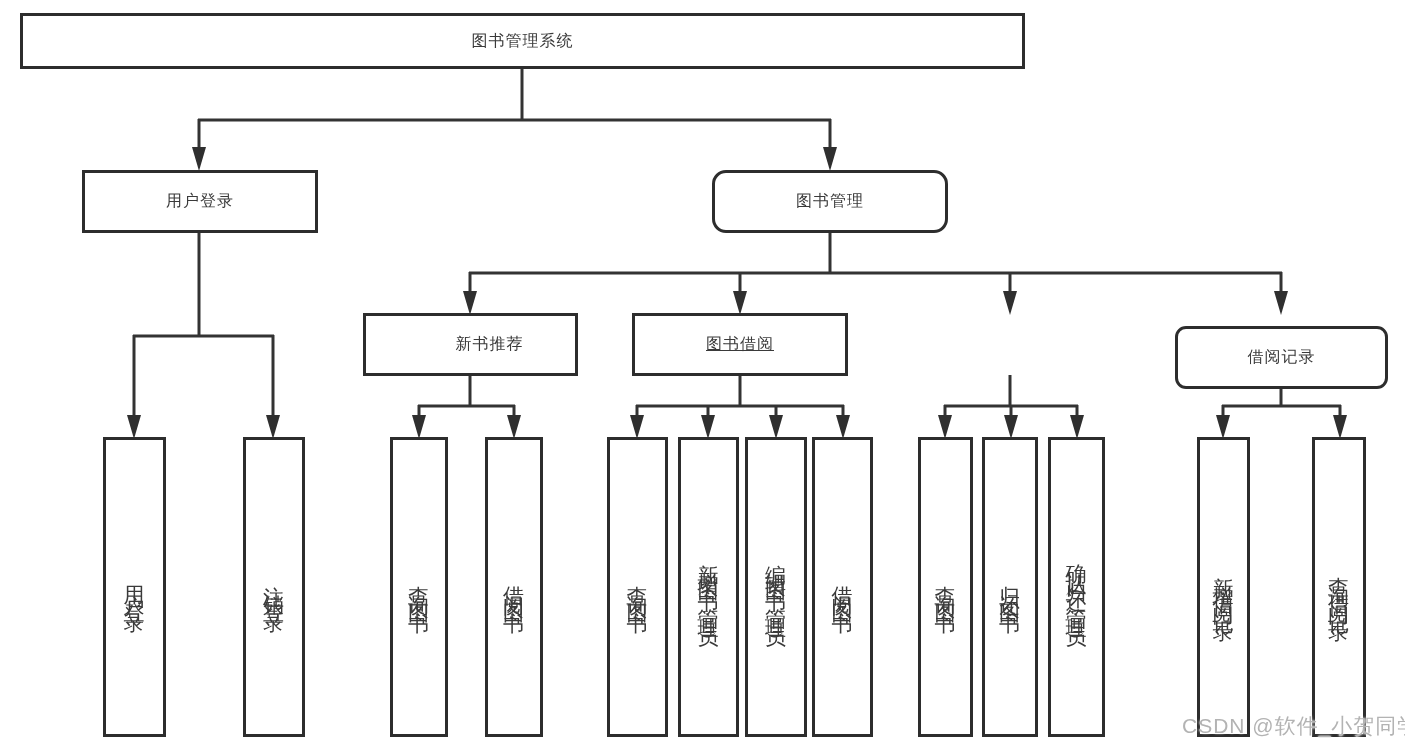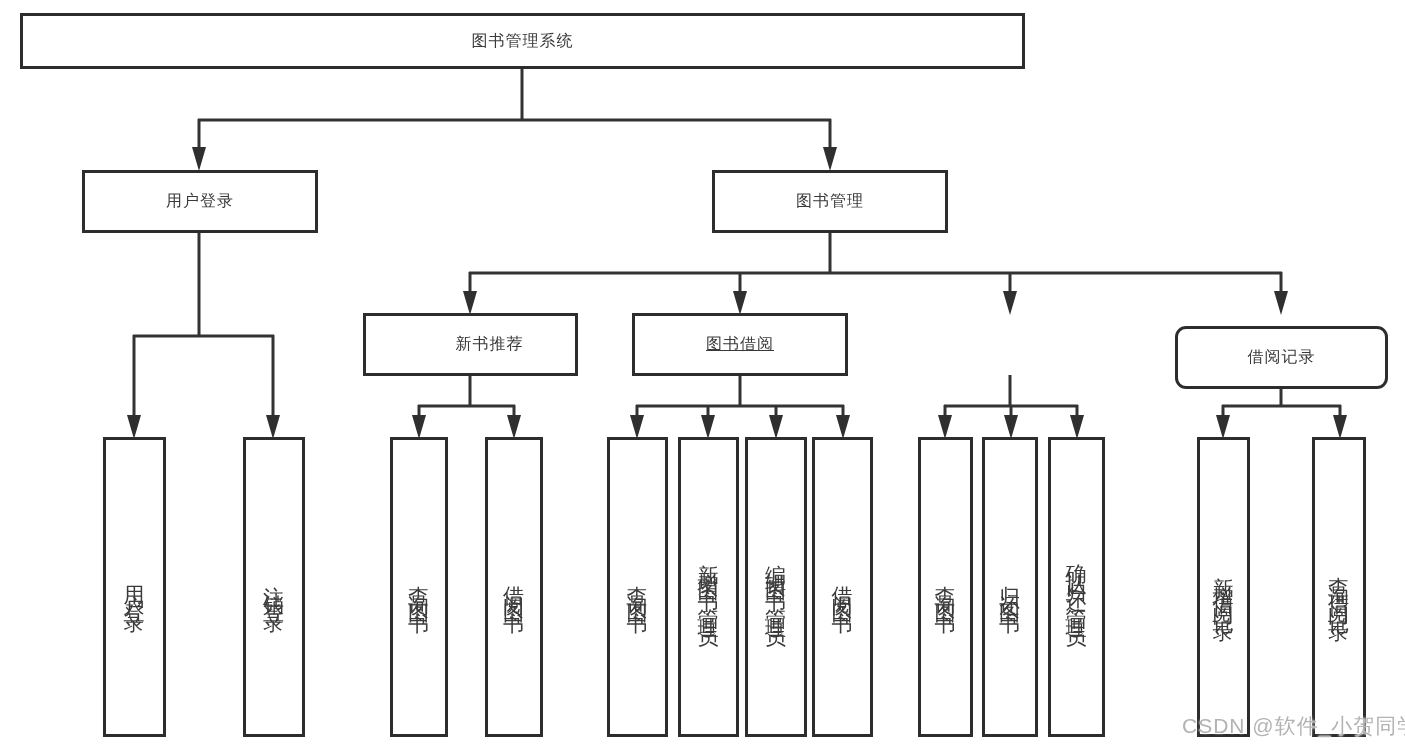--- a/index.html
+++ b/index.html
@@ -51,21 +51,21 @@
     font-size: 21px;
     color: #b3b3b3;
     text-shadow: 0 0 3px #ffffff, 0 0 2px #ffffff;
     white-space: nowrap;
     letter-spacing: 1px;
   }
 
   
   .n-root    { left: 20px;  top: 13px;  width: 1005px; height: 56px; }
   .n-login   { left: 82px;  top: 170px; width: 236px;  height: 63px; }
-  .n-mgmt    { left: 712px; top: 170px; width: 236px;  height: 63px; }
+  .n-mgmt    { left: 712px; top: 170px; width: 236px;  height: 63px; border-radius: 14px; }
   .n-newbook { left: 363px; top: 313px; width: 215px;  height: 63px; padding-left: 38px; }
   .n-borrow  { left: 632px; top: 313px; width: 216px;  height: 63px; text-decoration: underline; }
   .n-current { left: 903px; top: 313px; width: 212px;  height: 63px; }
   .n-records { left: 1175px;top: 326px; width: 213px;  height: 63px; border-radius: 11px; }
 
   .lf        { top: 437px; height: 300px; }
   .lf-1  { left: 103px;  width: 63px; }
   .lf-2  { left: 243px;  width: 62px; }
   .lf-3  { left: 390px;  width: 58px; }
   .lf-4  { left: 485px;  width: 58px; }

